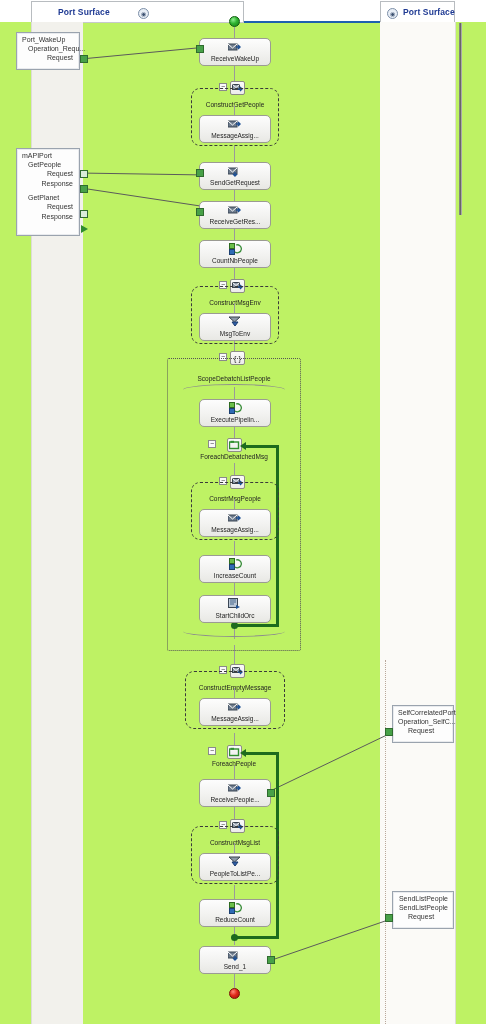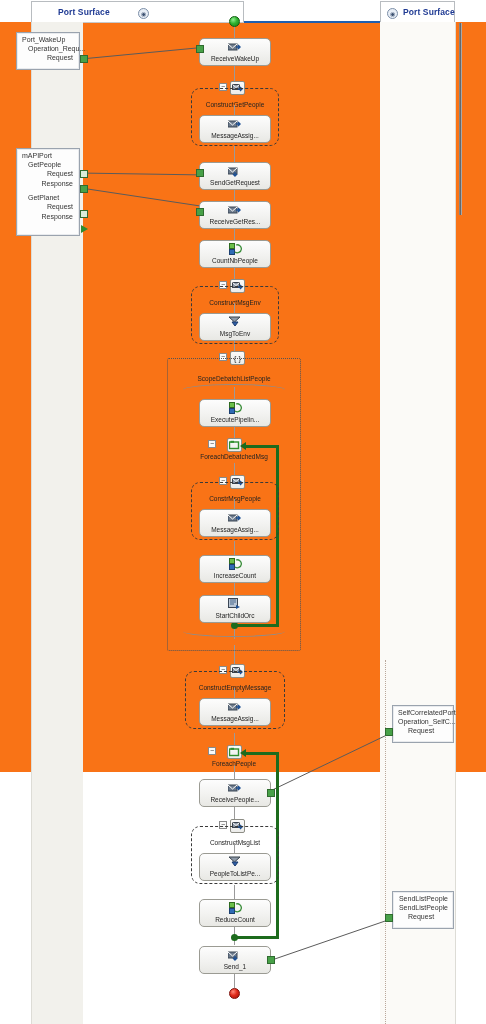--- a/index.html
+++ b/index.html
@@ -5,22 +5,22 @@
   * { box-sizing: border-box; }
   html, body {
     margin: 0; padding: 0;
     width: 486px; height: 1024px;
     background: #ffffff;
     font-family: "Liberation Sans", sans-serif;
     overflow: hidden;
   }
   #root {
     position: relative;
-    width: 486px; height: 772px;
-    background: #f97316;
+    width: 486px; height: 1024px;
+    background: #bef264;
   }
 
   
   .topbar {
     position: absolute; left: 0; top: 0; width: 486px; height: 22px;
     background: #ffffff;
   }
   .topbar-rule {
     position: absolute; left: 31px; top: 21px; width: 424px; height: 2px;
     background: #1f5fb0;

